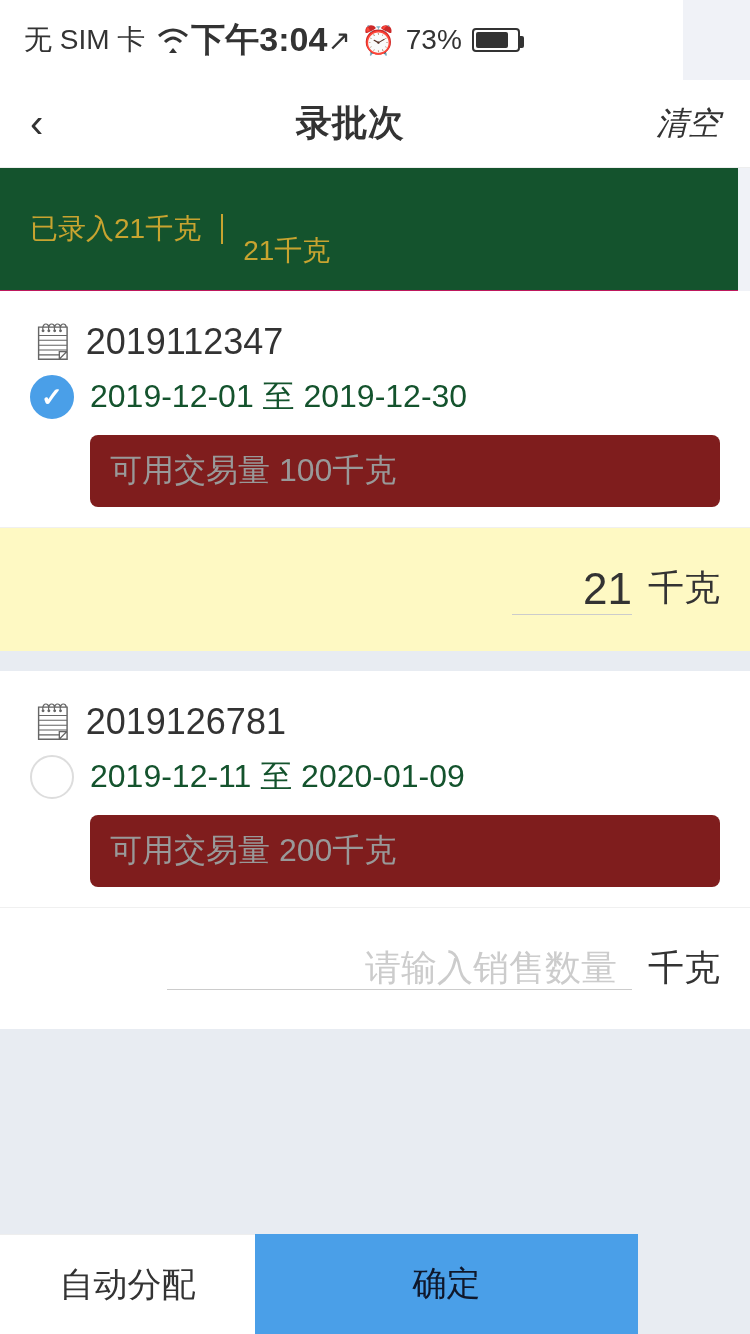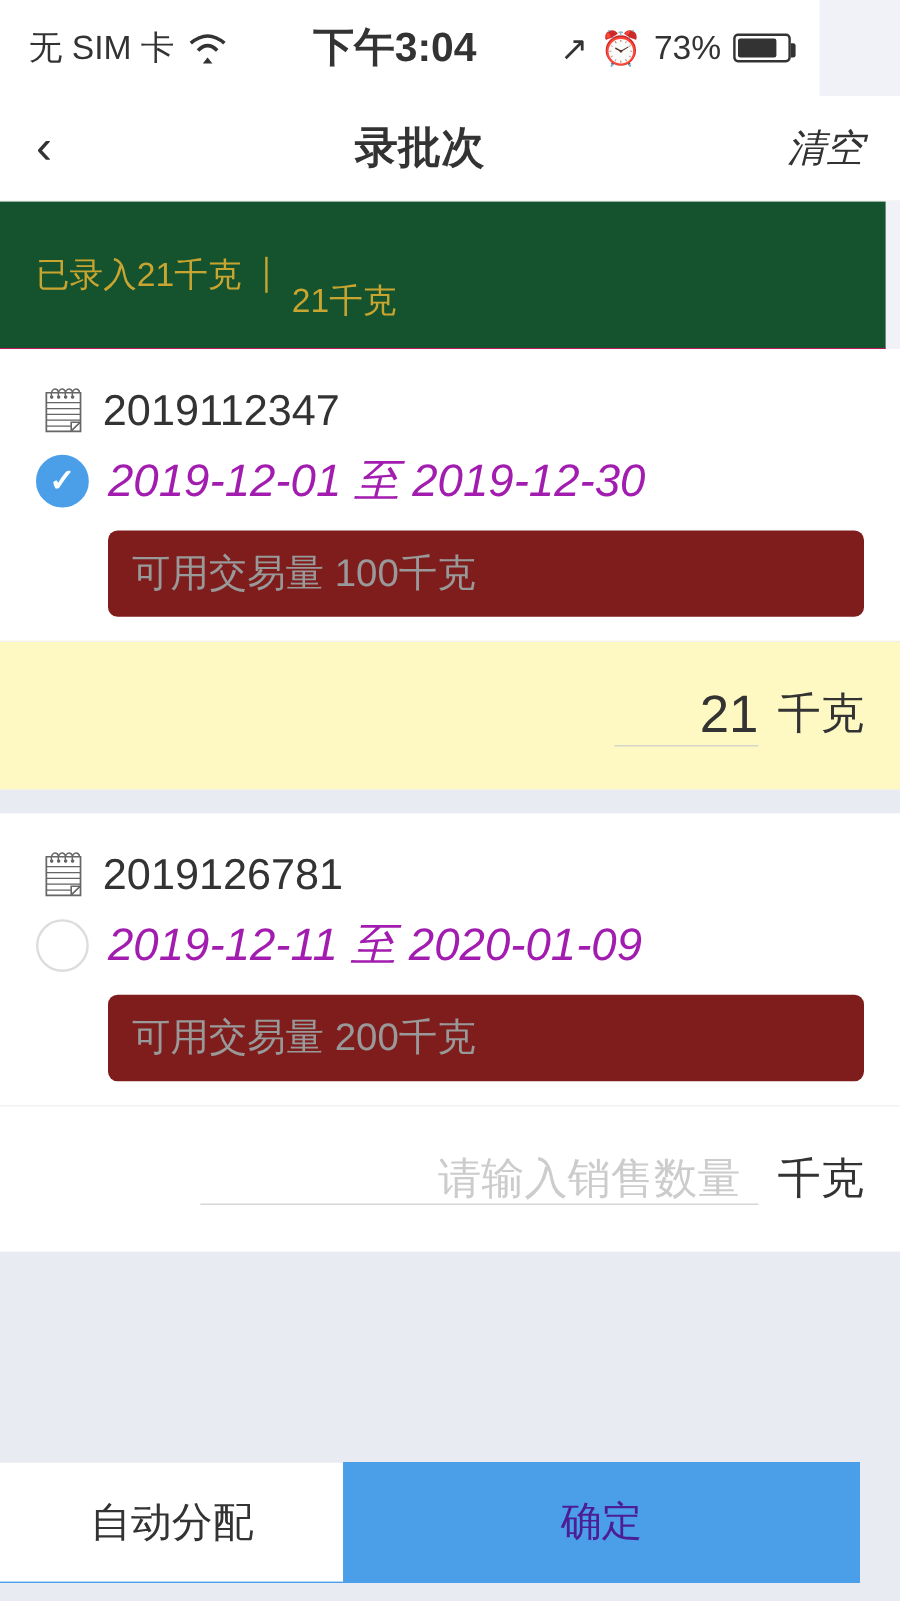--- a/index.html
+++ b/index.html
@@ -13,21 +13,20 @@
       color: #333;
     }
 
     
     .status-bar {
       width: 683px;
       height: 80px;
       background: #fff;
       display: flex;
       align-items: center;
-      justify-content: space-between;
       padding: 12px 24px;
       font-size: 28px;
     }
     .status-left {
       display: flex;
       align-items: center;
       gap: 10px;
     }
     .status-center {
       font-size: 34px;
@@ -169,23 +168,22 @@
       background: #4a9fe8;
       border-color: #4a9fe8;
     }
     .radio-btn.checked::after {
       content: '✓';
       color: #fff;
       font-size: 26px;
       font-weight: bold;
     }
     .batch-date {
-      font-size: 38px;
-      color: #a21caf;
-      font-style: italic;
+      font-size: 32px;
+      color: #14532d;
     }
 
     .batch-available {
       background: #7f1d1d;
       border-radius: 8px;
       padding: 14px 20px;
       font-size: 32px;
       color: #999;
       margin-left: 60px;
     }
@@ -247,40 +245,40 @@
     
     .empty-area {
       background: #e8ecf2;
       flex: 1;
       min-height: 460px;
     }
 
     
     .bottom-bar {
       position: fixed;
-      bottom: 16px;
-      width: 716px;
+      bottom: 0;
+      width: 638px;
       height: 100px;
       display: flex;
     }
     .btn-auto {
       flex: 1;
       background: #fff;
       border: none;
       font-size: 34px;
       color: #333;
       cursor: pointer;
       border-top: 1px solid #eee;
     }
     .btn-confirm {
       flex: 1.5;
       background: #4a9fe8;
       border: none;
       font-size: 34px;
-      color: #4c1d95;
+      color: #0f172a;
       cursor: pointer;
     }
   </style>
 </head>
 <body>
 
 <div class="status-bar">
   <div class="status-left">
     <span>无 SIM 卡</span>
     <svg width="36" height="28" viewBox="0 0 36 28">

